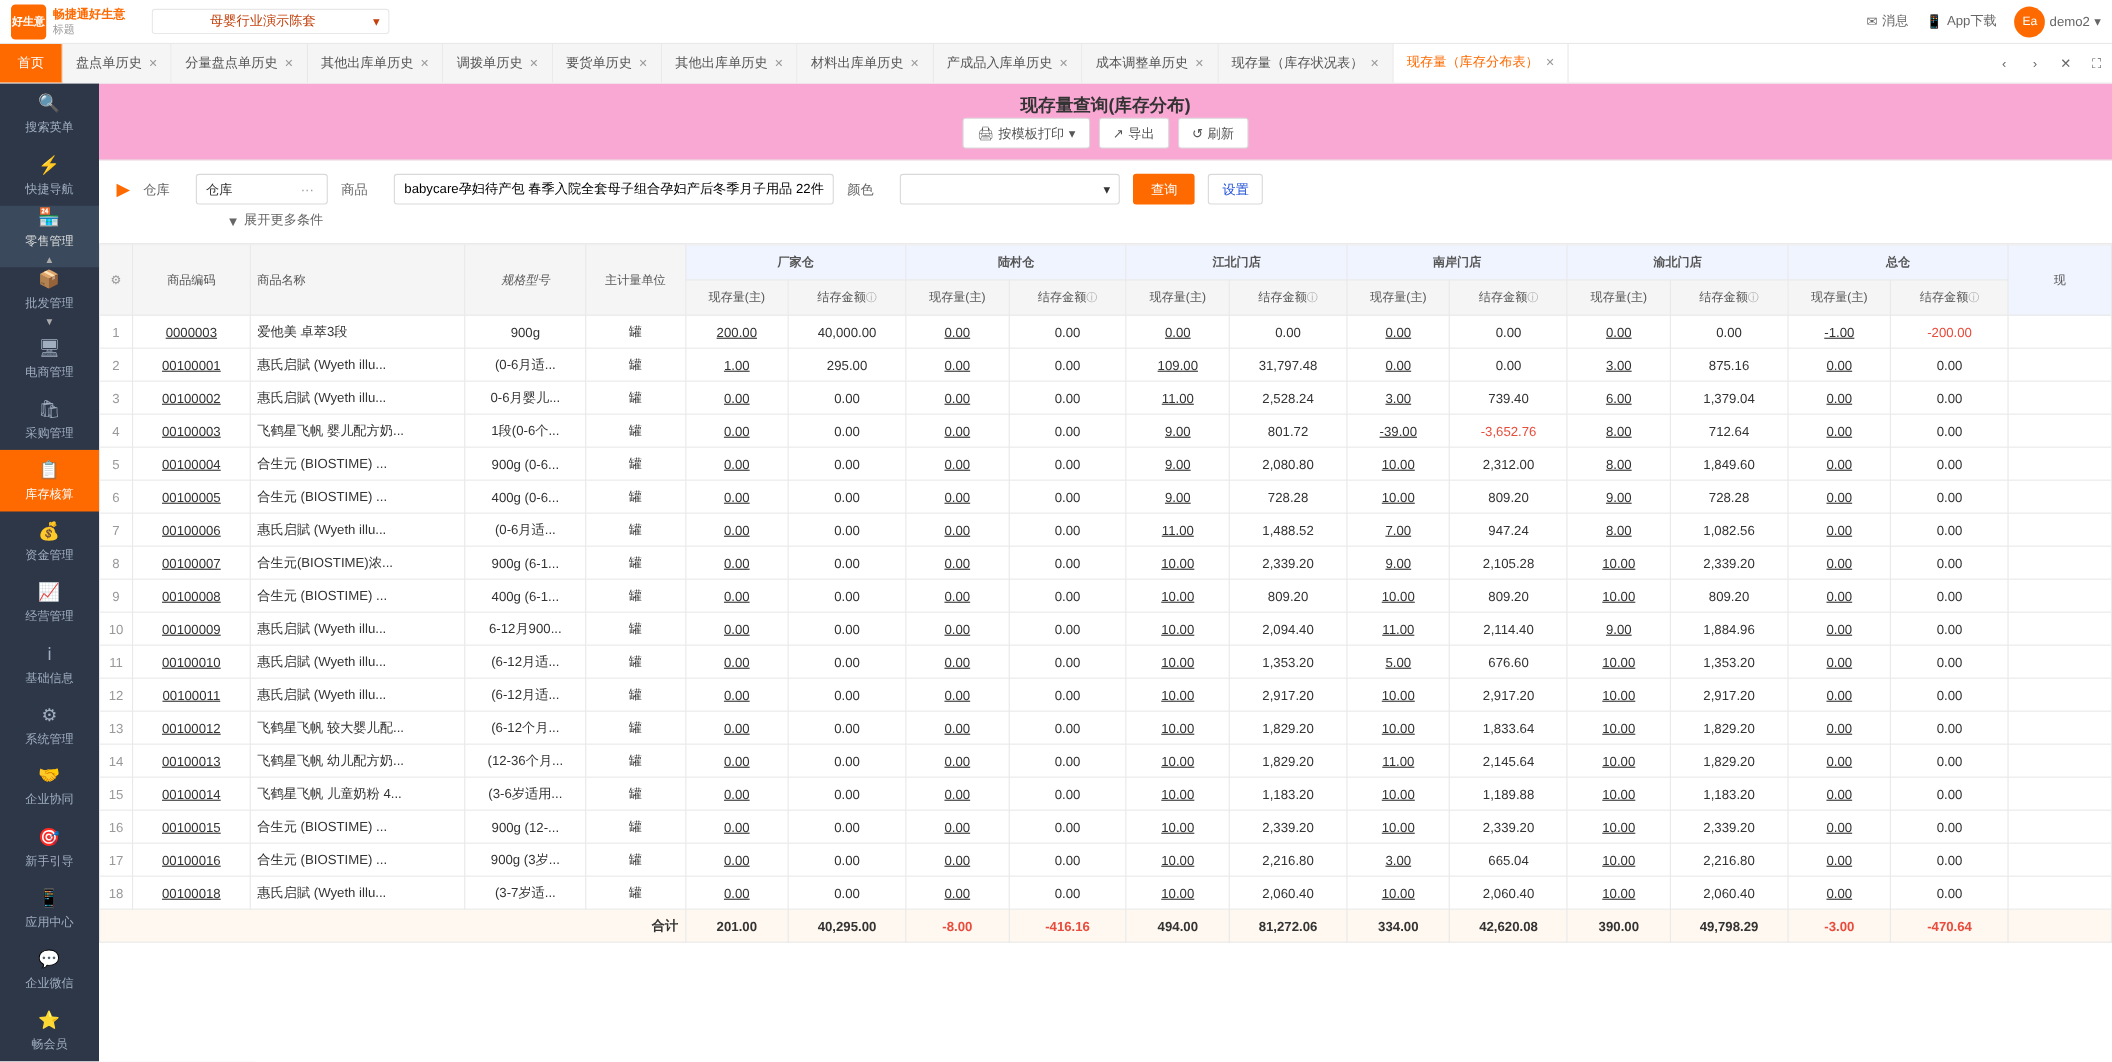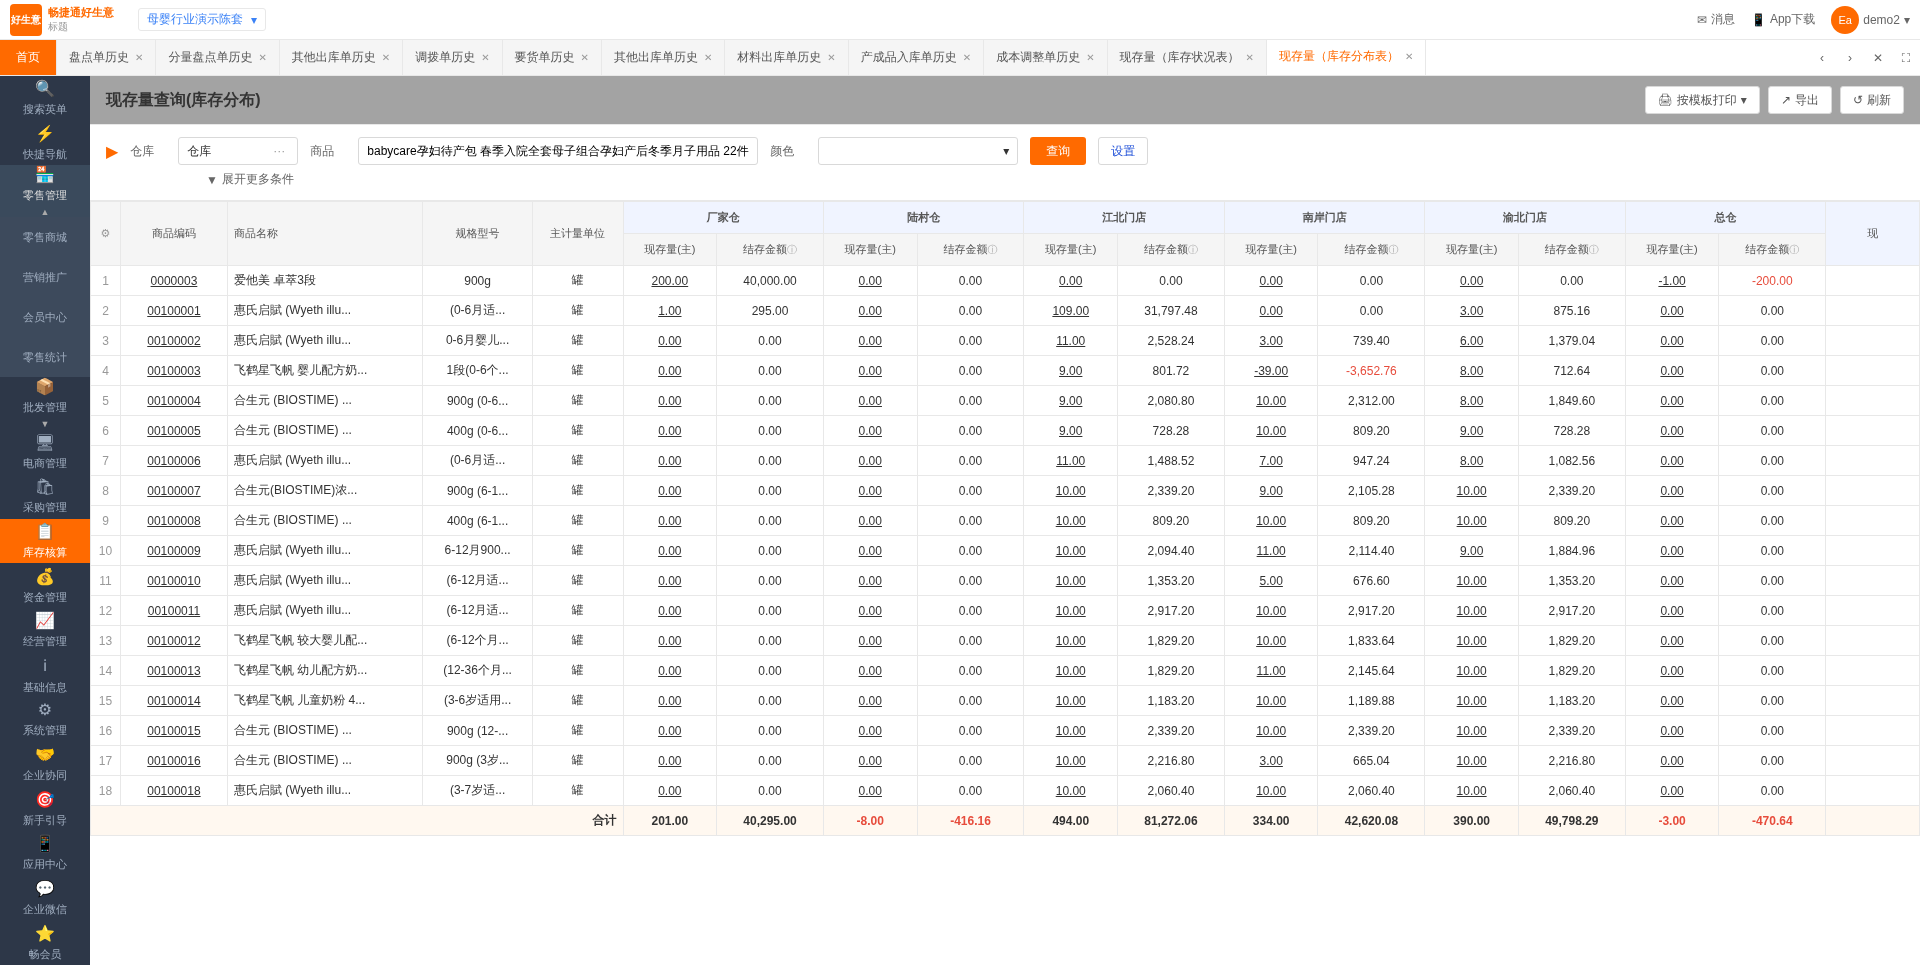--- a/index.html
+++ b/index.html
@@ -4,21 +4,21 @@
   <style>
     * { box-sizing: border-box; margin: 0; padding: 0; }
     body { font-family: 'Microsoft YaHei', Arial, sans-serif; font-size: 12px; background: #f5f5f5; color: #333; overflow: hidden; }
     
     
     .top-bar { background: #fff; height: 40px; display: flex; align-items: center; padding: 0 10px; border-bottom: 1px solid #e8e8e8; justify-content: space-between; }
     .top-bar-left { display: flex; align-items: center; gap: 8px; }
     .logo-area { display: flex; align-items: center; gap: 6px; }
     .logo-icon { width: 32px; height: 32px; background: #ff6a00; border-radius: 4px; display: flex; align-items: center; justify-content: center; color: white; font-size: 10px; font-weight: bold; }
     .search-unit { display: flex; align-items: center; gap: 4px; margin-left: 16px; }
-    .search-unit span { font-size: 12px; color: #3b82f6; }
+    .search-unit span { font-size: 12px; color: #c2410c; margin-left: 44px; }
     .top-bar-right { display: flex; align-items: center; gap: 16px; }
     .top-right-item { display: flex; align-items: center; gap: 4px; font-size: 12px; color: #666; cursor: pointer; }
     .user-avatar { width: 28px; height: 28px; border-radius: 50%; background: #ff6a00; display: flex; align-items: center; justify-content: center; color: white; font-size: 11px; }
 
     
     .tab-bar { background: #fff; height: 36px; display: flex; align-items: center; border-bottom: 1px solid #e8e8e8; padding: 0 0 0 0; overflow: hidden; }
     .tab-item { height: 48px; padding: 0 12px; display: flex; align-items: center; gap: 6px; font-size: 12px; cursor: pointer; border-right: 1px solid #e8e8e8; white-space: nowrap; color: #555; background: #f5f5f5; flex-shrink: 0; }
     .tab-item.active { background: #fff; color: #ff6a00; border-bottom: 2px solid #ff6a00; }
     .tab-item.home { background: #ff6a00; color: white; padding: 0 16px; }
     .tab-close { color: #999; font-size: 10px; cursor: pointer; }
@@ -31,21 +31,21 @@
     
     .sidebar { width: 90px; background: #2d3748; min-height: 100%; display: flex; flex-direction: column; flex-shrink: 0; }
     .sidebar-item { height: 60px; display: flex; flex-direction: column; align-items: center; justify-content: center; gap: 4px; cursor: pointer; color: #a0aec0; font-size: 11px; }
     .sidebar-item.active { background: #ff6a00; color: white; }
     .sidebar-icon { font-size: 16px; }
 
     
     .content { flex: 1; display: flex; flex-direction: column; overflow: hidden; }
 
     
-    .page-header { background: #a3a3a3; padding: 10px 16px; border-bottom: 1px solid #e8e8e8; display: flex; align-items: center; justify-content: space-between; }
+    .page-header { background: #f9a8d4; padding: 10px 16px; border-bottom: 1px solid #e8e8e8; display: flex; align-items: center; justify-content: space-between; flex-direction: column; }
     .page-title { font-size: 16px; font-weight: bold; color: #333; }
     .page-actions { display: flex; align-items: center; gap: 8px; }
     .btn-action { height: 28px; padding: 0 12px; border: 1px solid #d9d9d9; border-radius: 3px; background: #fff; cursor: pointer; font-size: 12px; color: #555; display: flex; align-items: center; gap: 4px; }
 
     
     .search-area { background: #fff; padding: 12px 16px; border-bottom: 1px solid #e8e8e8; }
     .search-row { display: flex; align-items: center; gap: 12px; flex-wrap: wrap; }
     .search-field { display: flex; align-items: center; gap: 24px; }
     .search-label { color: #666; font-size: 12px; white-space: nowrap; }
     .search-input { height: 28px; border: 1px solid #d9d9d9; border-radius: 3px; padding: 0 8px; font-size: 12px; min-width: 80px; }
@@ -65,21 +65,21 @@
     th.group-header { background: #f0f4ff; font-weight: bold; }
     td { padding: 6px 6px; text-align: center; border: 1px solid #e8e8e8; color: #333; white-space: nowrap; }
     tr.summary-row td { background: #fff8f0; font-weight: bold; }
     .red-text { color: #e74c3c; }
     .underline-link { text-decoration: underline; cursor: pointer; color: #333; }
     .row-num { color: #999; }
     .gear-icon { color: #999; cursor: pointer; }
     .col-seq { width: 30px; }
     .col-code { min-width: 80px; }
     .col-name { min-width: 120px; text-align: left; }
-    .col-spec { min-width: 80px; }
+    .col-spec { min-width: 80px; font-style: italic; }
     .col-unit { min-width: 50px; }
     .col-num { min-width: 70px; }
     .col-amount { min-width: 80px; }
 
     
     .table-area::-webkit-scrollbar { width: 6px; height: 6px; }
     .table-area::-webkit-scrollbar-track { background: #f1f1f1; }
     .table-area::-webkit-scrollbar-thumb { background: #ccc; border-radius: 3px; }
 
     .info-icon { color: #aaa; cursor: pointer; font-size: 10px; }
@@ -185,34 +185,20 @@
       <span>搜索英单</span>
     </div>
     <div class="sidebar-item">
       <span class="sidebar-icon">⚡</span>
       <span>快捷导航</span>
     </div>
     <div class="sidebar-item" style="background:#3a4a5c;">
       <span class="sidebar-icon">🏪</span>
       <span style="color:#ddd;">零售管理</span>
       <span style="font-size:9px;color:#aaa;">▲</span>
-    </div>
-    <div style="background:#3d4a5c;">
-      <div class="sidebar-sub-item">
-        <span>零售商城</span>
-      </div>
-      <div class="sidebar-sub-item">
-        <span>营销推广</span>
-      </div>
-      <div class="sidebar-sub-item">
-        <span>会员中心</span>
-      </div>
-      <div class="sidebar-sub-item">
-        <span>零售统计</span>
-      </div>
     </div>
     <div class="sidebar-item">
       <span class="sidebar-icon">📦</span>
       <span>批发管理</span>
       <span style="font-size:9px;color:#aaa;">▼</span>
     </div>
     <div class="sidebar-item">
       <span class="sidebar-icon">🖥</span>
       <span>电商管理</span>
     </div>

